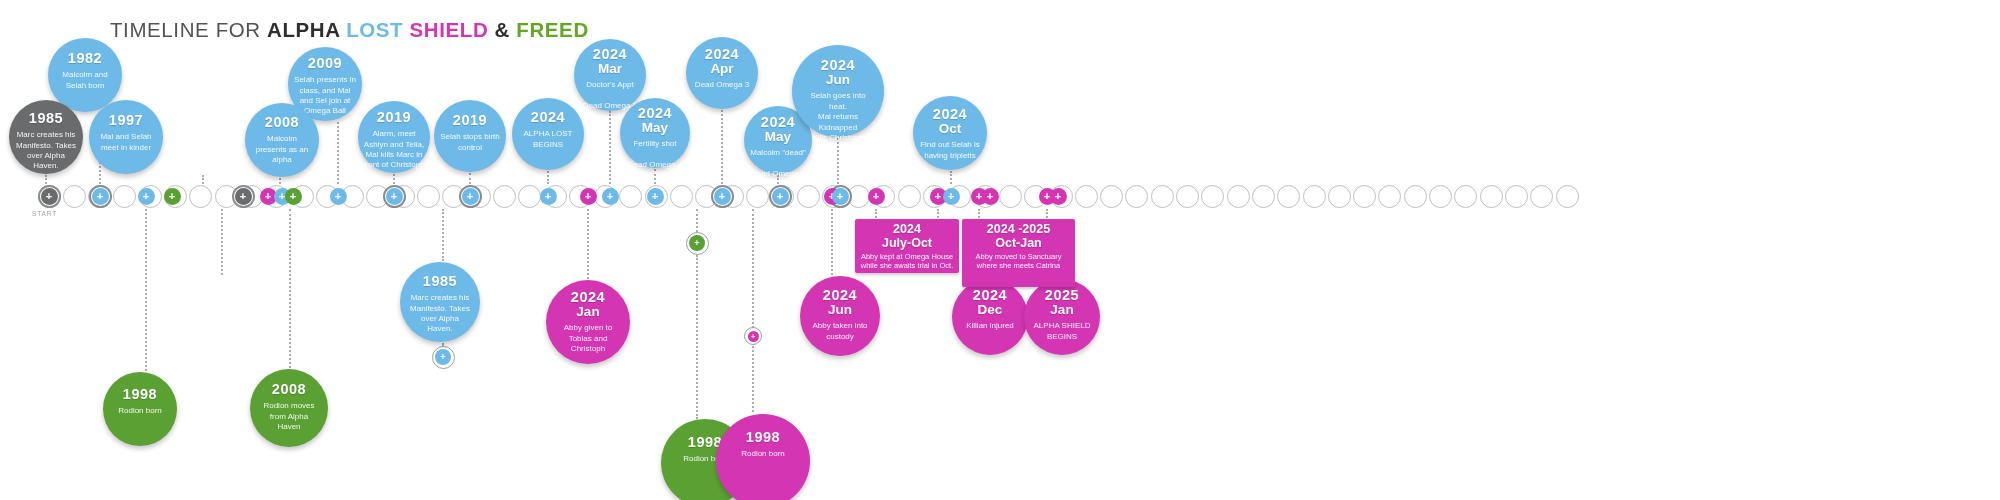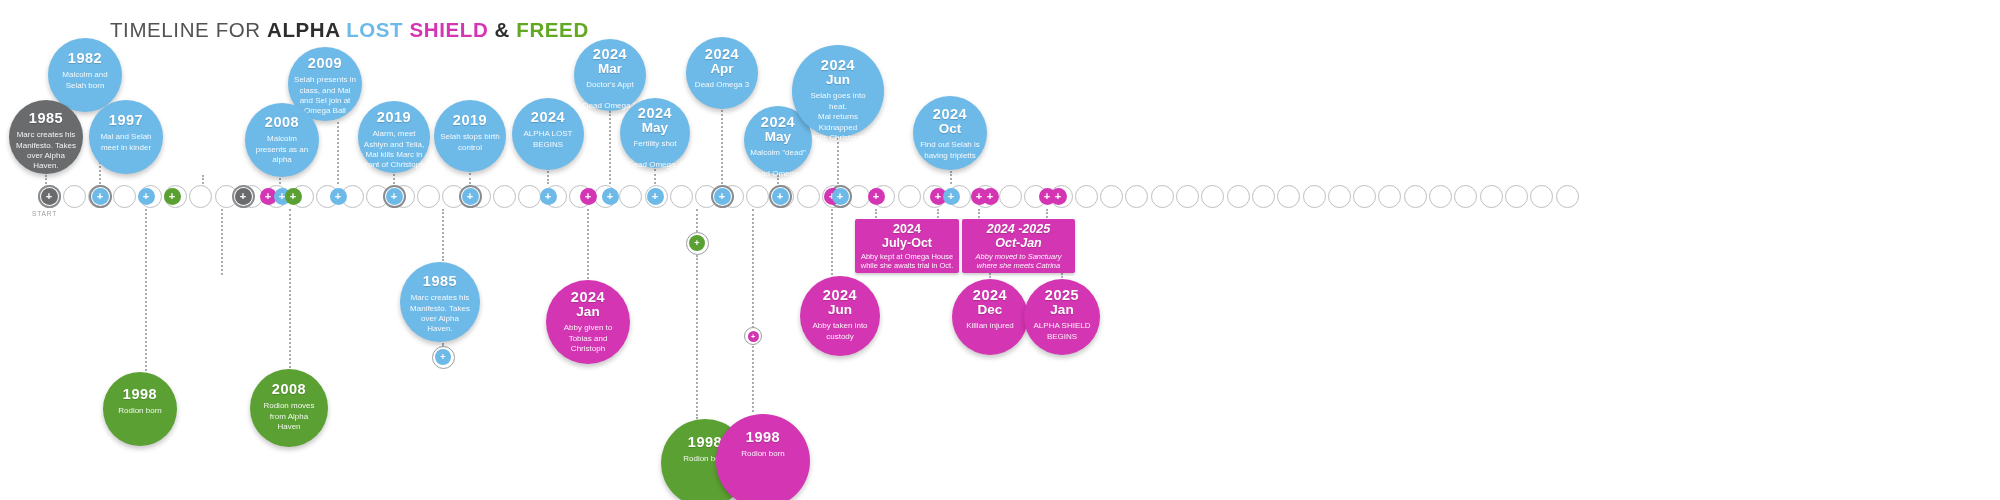--- a/index.html
+++ b/index.html
@@ -308,19 +308,19 @@
     <div class="bubble c-pink" style="left: 716px; top: 414px; width: 94px; height: 94px; padding-top: 16px;">
       <div class="year">1998</div>
       <div class="desc">Rodion born</div>
     </div>
     <div class="tl-box" style="left: 855px; top: 219px; width: 104px; height: 54px;">
       <div class="bt">2024
 July-Oct</div>
       <div class="bb">Abby kept at Omega House
 while she awaits trial in Oct.</div>
     </div>
-    <div class="tl-box" style="left: 962px; top: 219px; width: 113px; height: 54px; font-style: italic;">
+    <div class="tl-box" style="left: 962px; top: 219px; width: 113px; height: 68px;">
       <div class="bt">2024 -2025
 Oct-Jan</div>
       <div class="bb">Abby moved to Sanctuary
 where she meets Catrina</div>
     </div>
   </div>
 
 </body></html>

